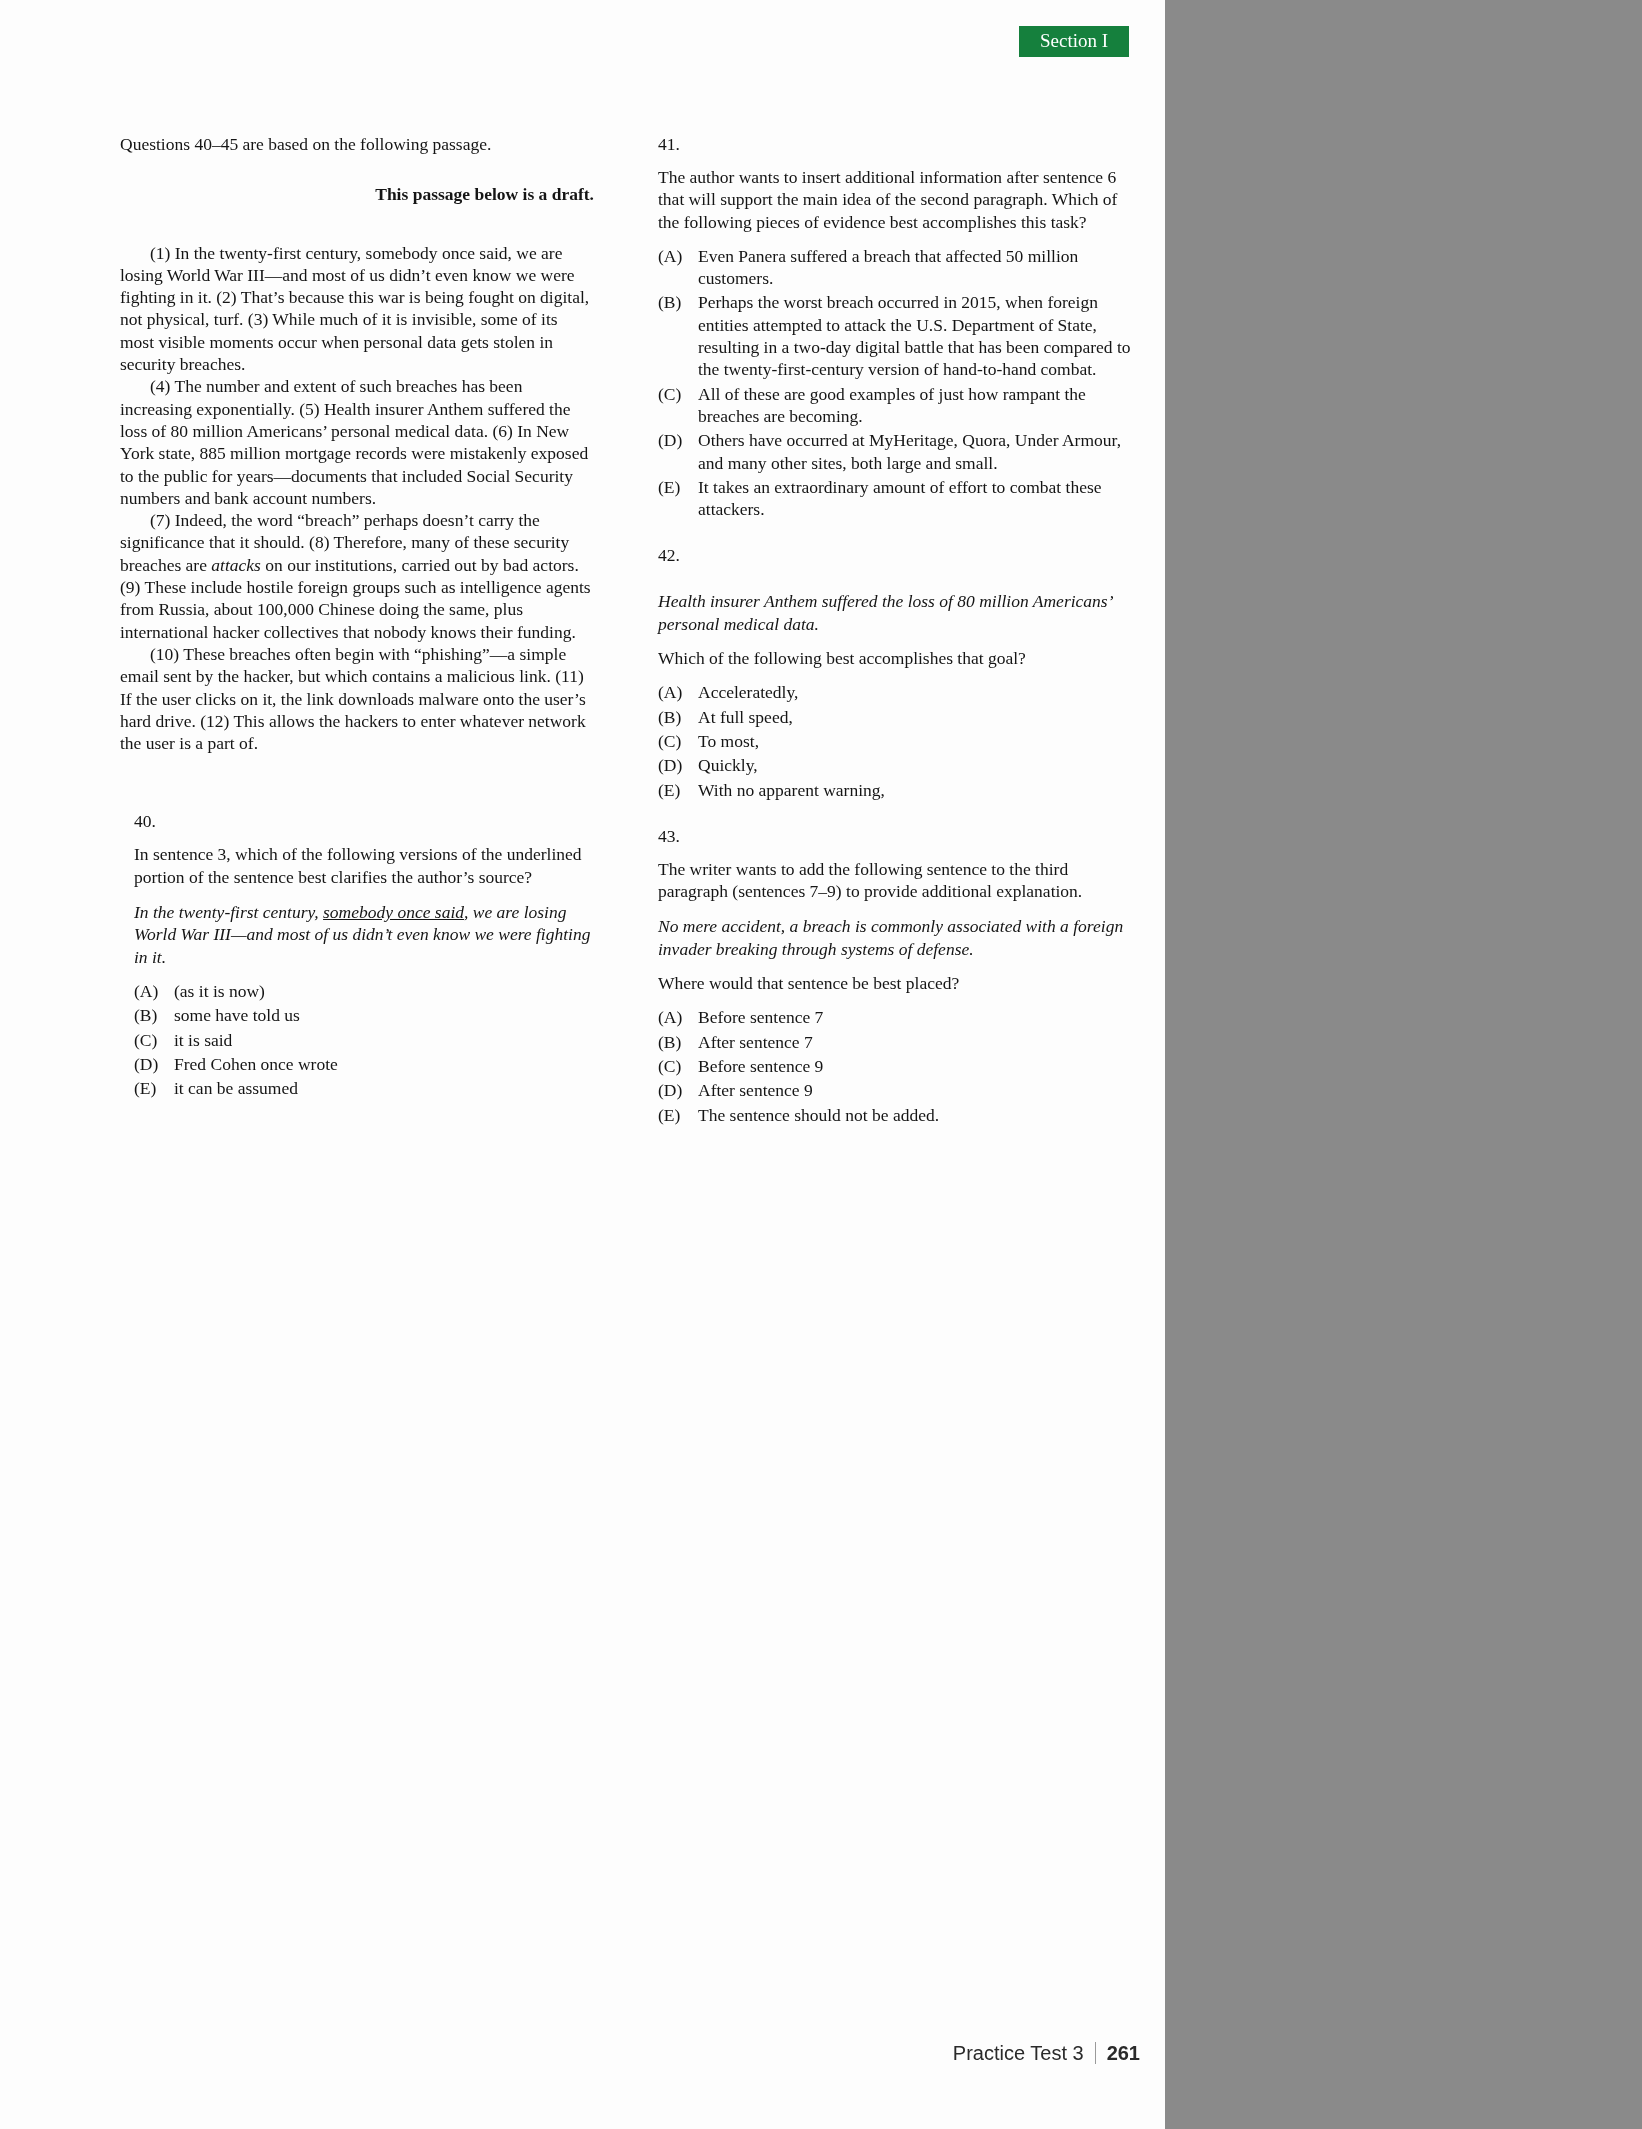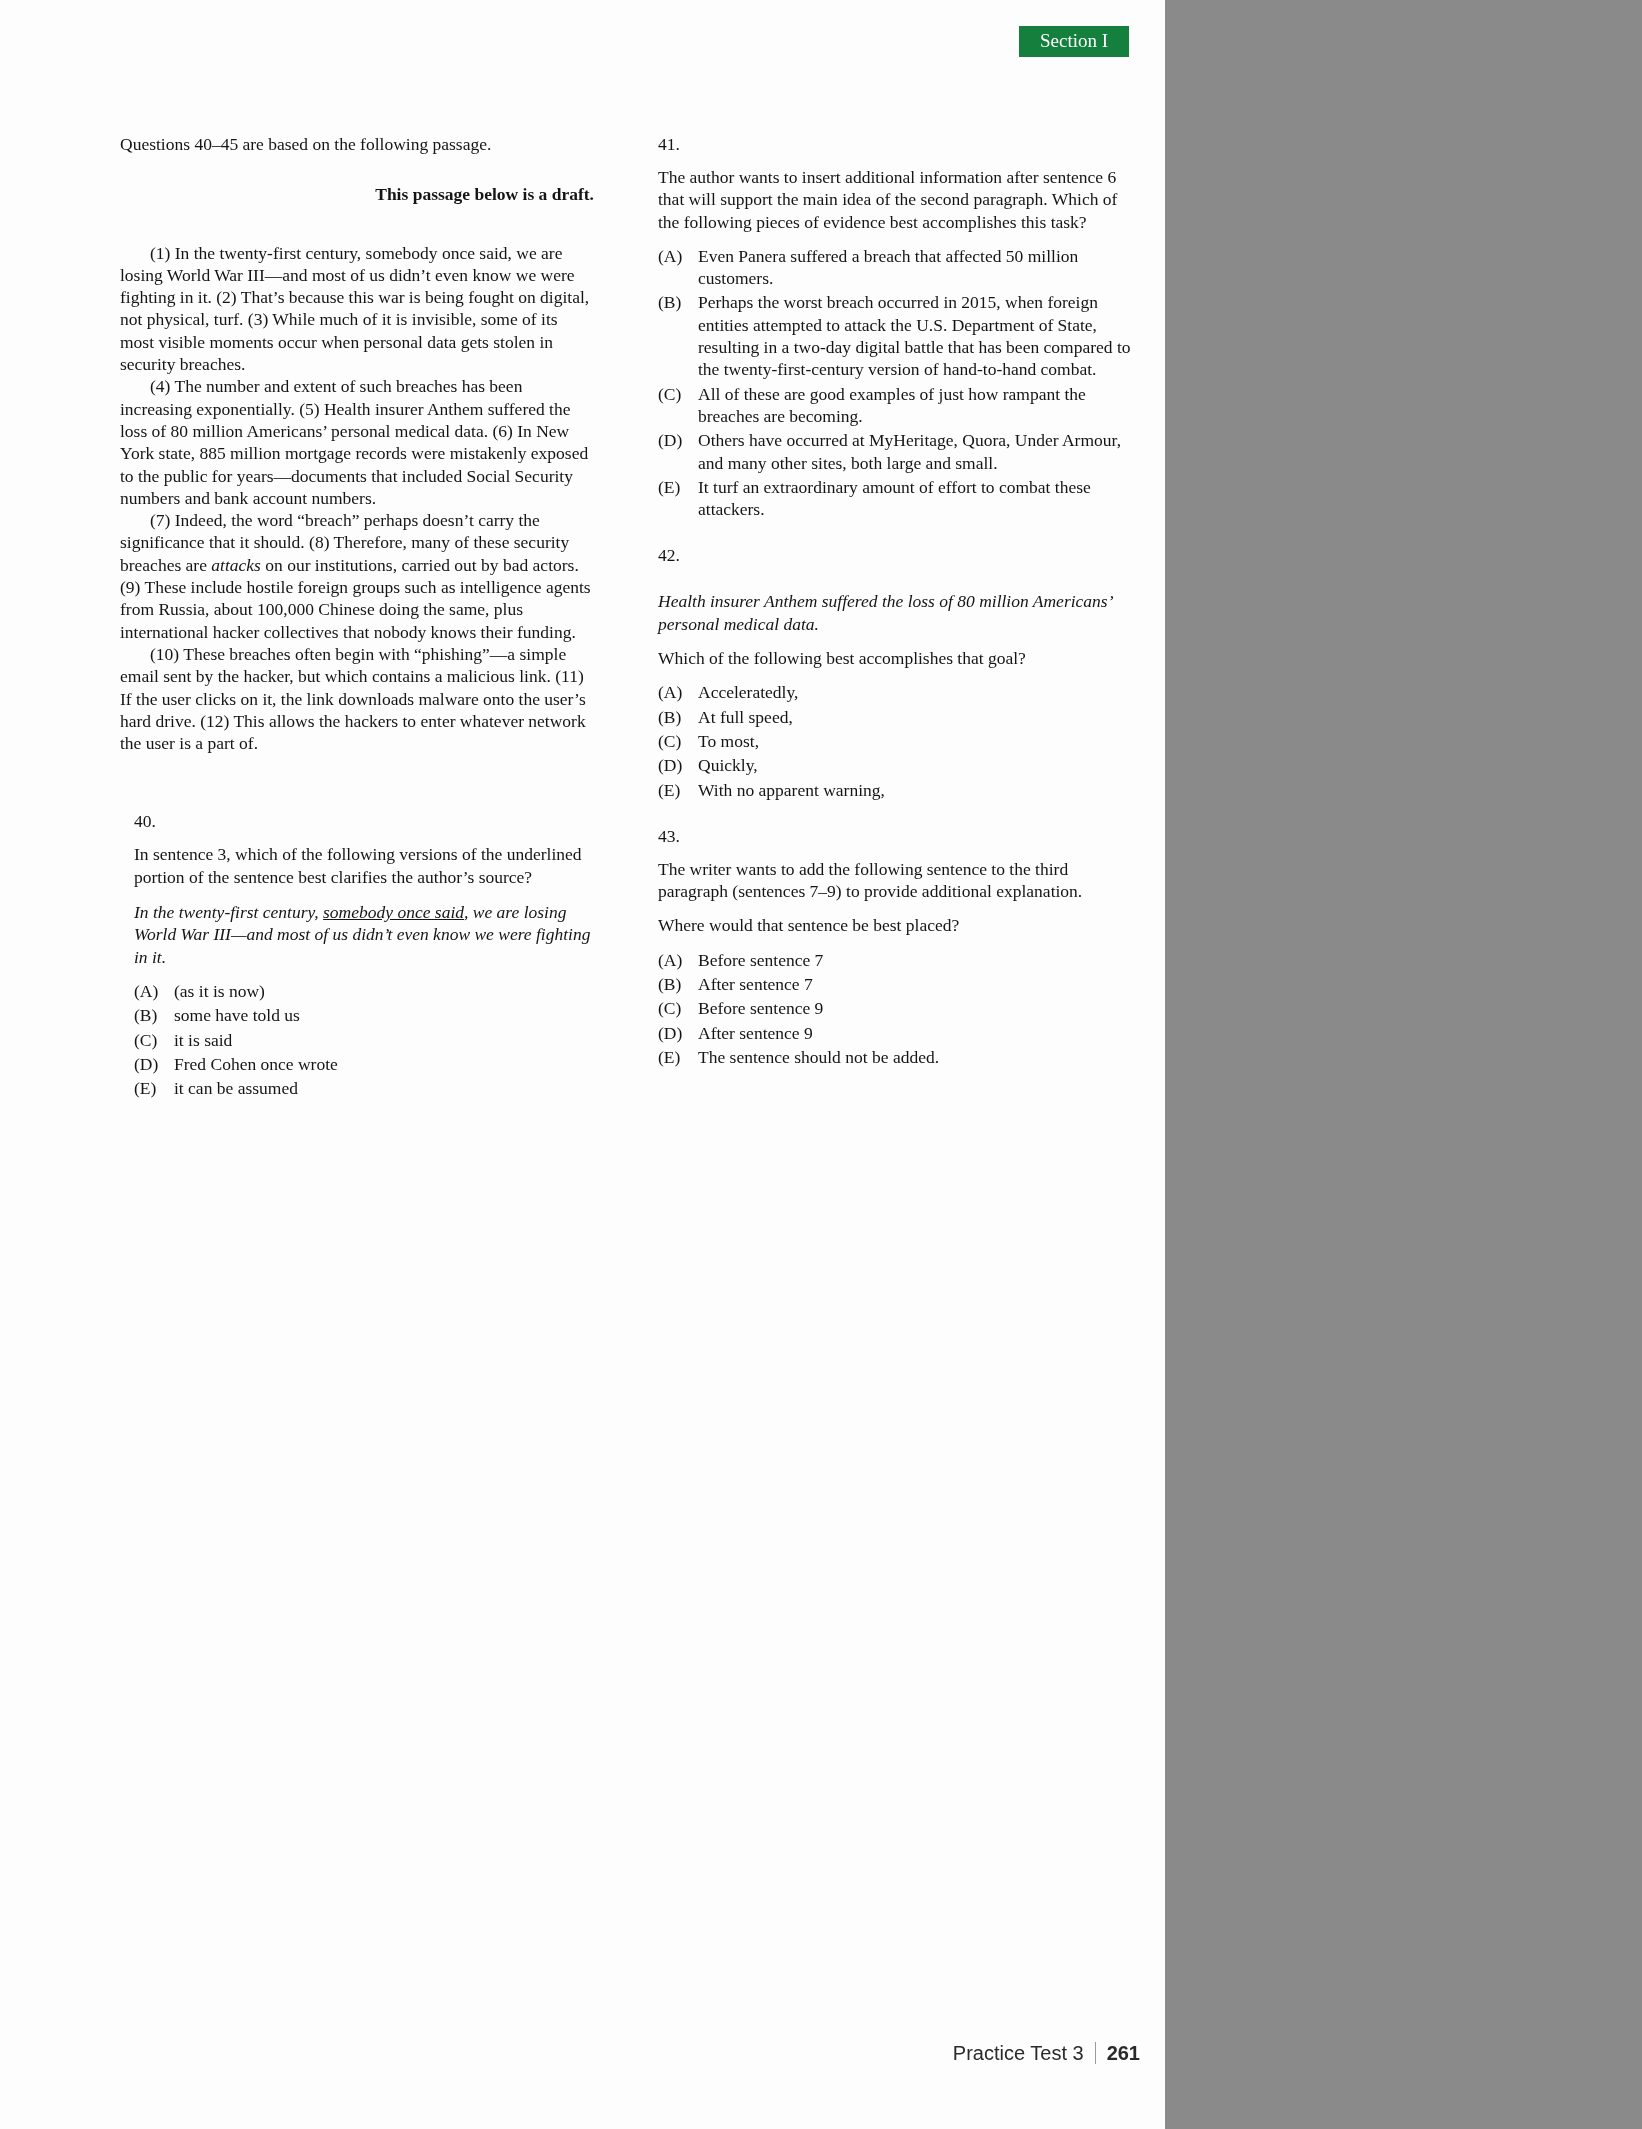--- a/index.html
+++ b/index.html
@@ -127,21 +127,21 @@
         <div class="opt">
             <span class="optletter">(C)</span>
             <span class="opttext">All of these are good examples of just how rampant the breaches are becoming.</span>
           </div>
         <div class="opt">
             <span class="optletter">(D)</span>
             <span class="opttext">Others have occurred at MyHeritage, Quora, Under Armour, and many other sites, both large and small.</span>
           </div>
         <div class="opt">
             <span class="optletter">(E)</span>
-            <span class="opttext">It turf an extraordinary amount of effort to combat these attackers.</span>
+            <span class="opttext">It takes an extraordinary amount of effort to combat these attackers.</span>
           </div>
       </div>
     </div>
   </div>
 
   <div class="q q42">
     <div class="qnum">42.</div>
     <div class="qbody">
       <div class="quote">Health insurer Anthem suffered the loss of 80 million Americans’ personal medical data.</div>
       <div class="followup">Which of the following best accomplishes that goal?</div>
@@ -167,20 +167,21 @@
             <span class="opttext">With no apparent warning,</span>
           </div>
       </div>
     </div>
   </div>
 
   <div class="q q43">
     <div class="qnum">43.</div>
     <div class="qbody">
       <div>The writer wants to add the following sentence to the third paragraph (sentences 7–9) to provide additional explanation.</div>
+      <div class="quote">No mere accident, a breach is commonly associated with a foreign invader breaking through systems of defense.</div>
       <div class="followup">Where would that sentence be best placed?</div>
       <div class="opts">
         <div class="opt">
             <span class="optletter">(A)</span>
             <span class="opttext">Before sentence 7</span>
           </div>
         <div class="opt">
             <span class="optletter">(B)</span>
             <span class="opttext">After sentence 7</span>
           </div>

